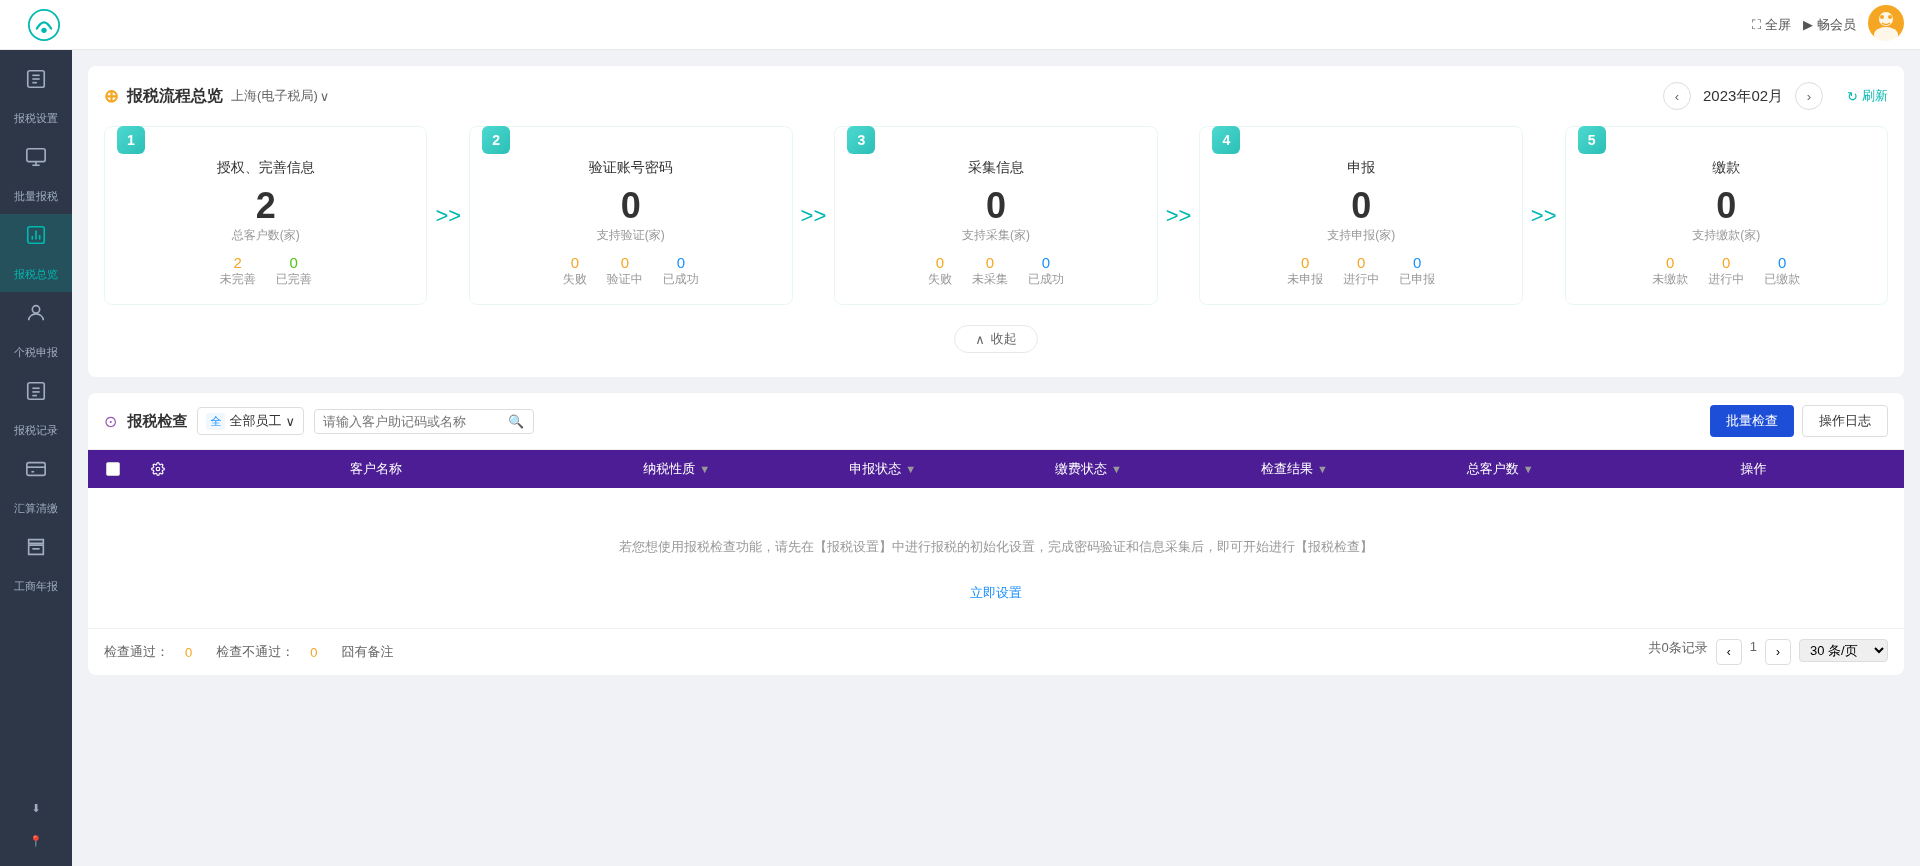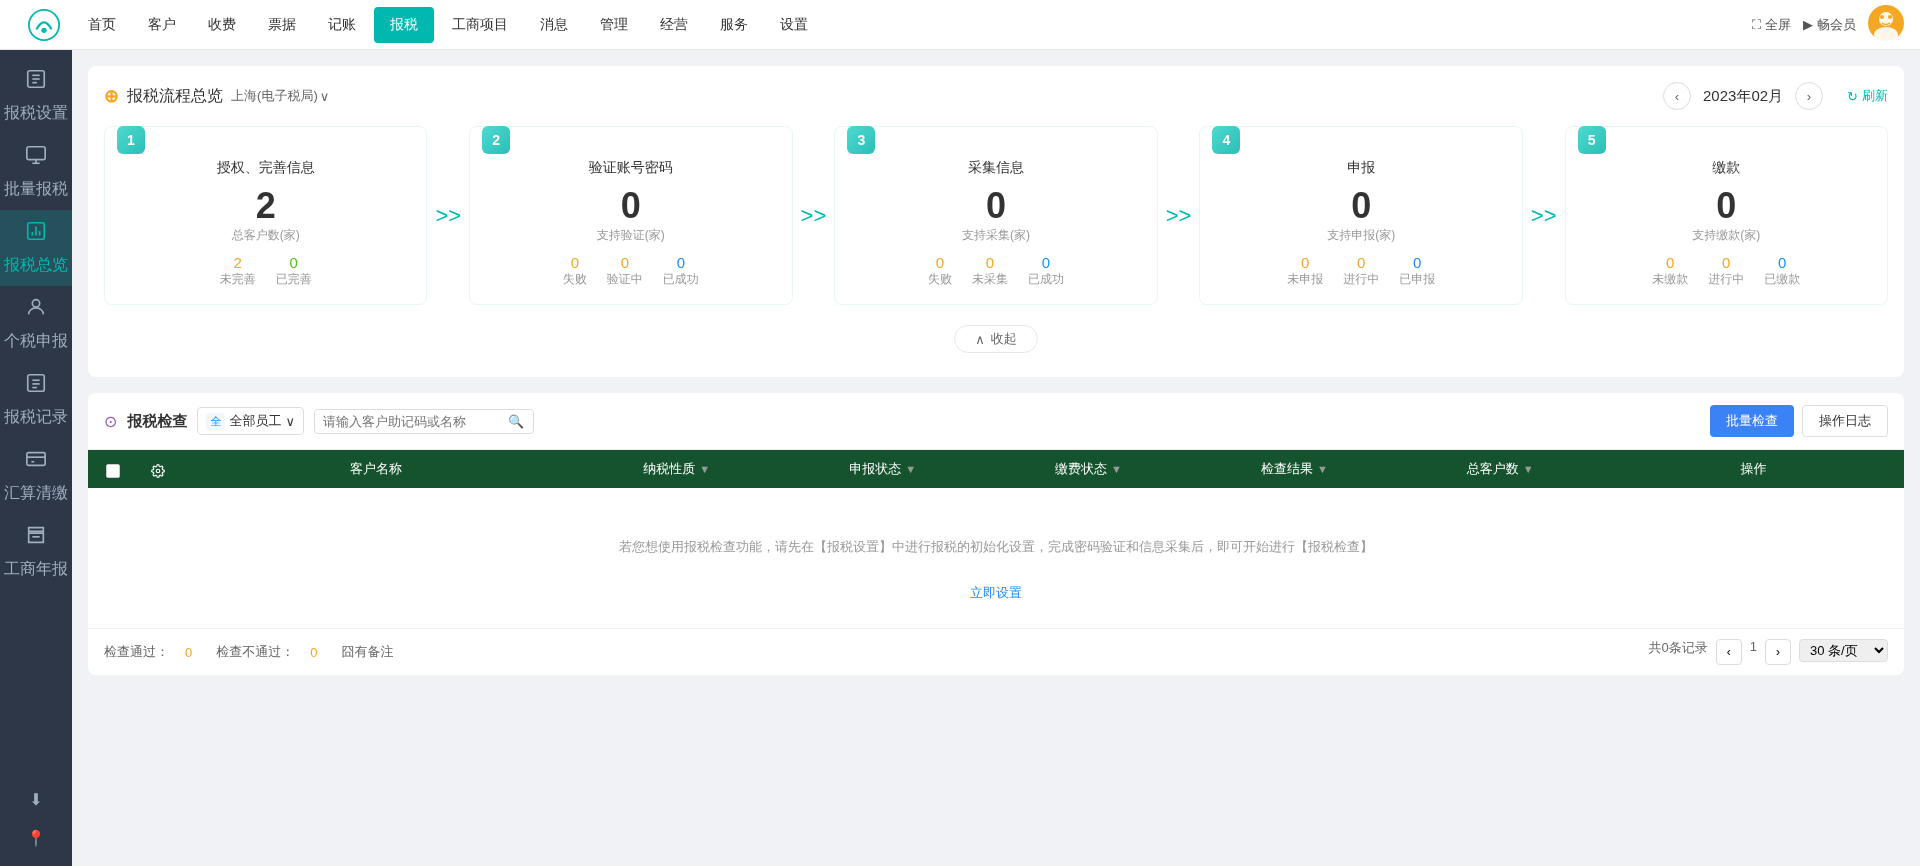--- a/index.html
+++ b/index.html
@@ -13,31 +13,31 @@
     .nav-item { padding: 0 16px; height: 50px; display: flex; align-items: center; cursor: pointer; color: #333; font-size: 14px; white-space: nowrap; }
     .nav-item.active { background: #00b8b0; color: #fff; border-radius: 4px; height: 36px; margin: 0 2px; }
     .nav-right { display: flex; align-items: center; gap: 12px; margin-left: auto; }
     .nav-right-item { display: flex; align-items: center; gap: 4px; cursor: pointer; font-size: 13px; color: #555; }
 
     
     .main-layout { display: flex; flex: 1; overflow: hidden; }
 
     
     .sidebar { width: 72px; background: #2d3748; display: flex; flex-direction: column; align-items: center; padding: 8px 0; flex-shrink: 0; }
-    .sidebar-item { width: 100%; display: flex; flex-direction: column; align-items: center; padding: 10px 0; cursor: pointer; color: #a0aec0; gap: 8px; font-size: 16px; }
+    .sidebar-item { width: 100%; display: flex; flex-direction: column; align-items: center; padding: 10px 0; cursor: pointer; color: #a0aec0; gap: 16px; font-size: 11px; }
     .sidebar-item .icon { font-size: 20px; }
     .sidebar-bottom { margin-top: auto; }
 
     
     .content { flex: 1; overflow-y: auto; padding: 16px; background: #f0f2f5; }
 
     
     .flow-card { background: #fff; border-radius: 8px; padding: 16px; margin-bottom: 16px; }
     .flow-header { display: flex; align-items: center; gap: 8px; margin-bottom: 16px; }
-    .flow-title { font-size: 16px; font-weight: normal; color: #333; }
+    .flow-title { font-size: 16px; font-weight: bold; color: #333; }
     .flow-location { font-size: 13px; color: #666; display: flex; align-items: center; gap: 2px; }
     .flow-date-nav { display: flex; align-items: center; gap: 12px; margin-left: auto; }
     .nav-btn { width: 28px; height: 28px; border-radius: 50%; border: 1px solid #ddd; background: #fff; cursor: pointer; display: flex; align-items: center; justify-content: center; color: #666; }
     .date-text { font-size: 15px; color: #333; font-weight: 400; }
     .refresh-btn { margin-left: 16px; color: #00b8b0; cursor: pointer; display: flex; align-items: center; gap: 4px; font-size: 13px; }
 
     .flow-steps { display: flex; align-items: stretch; gap: 0; }
     .flow-step { flex: 1; border: 1px solid #e8f7f6; border-radius: 8px; padding: 16px; position: relative; background: #fff; }
     .step-arrow { display: flex; align-items: center; justify-content: center; padding: 0 8px; color: #00b8b0; font-size: 22px; flex-shrink: 0; }
     .step-num { position: absolute; top: -1px; left: 12px; width: 28px; height: 28px; background: linear-gradient(135deg, #4dd9d0, #2bbfb7); border-radius: 6px; display: flex; align-items: center; justify-content: center; color: #fff; font-size: 14px; font-weight: bold; }
@@ -55,25 +55,25 @@
     .collapse-btn { border: 1px solid #e8e8e8; border-radius: 20px; padding: 4px 20px; cursor: pointer; color: #666; background: #fff; display: flex; align-items: center; gap: 6px; font-size: 13px; }
 
     
     .check-card { background: #fff; border-radius: 8px; padding: 0; overflow: hidden; }
     .check-header { display: flex; align-items: center; padding: 12px 16px; gap: 10px; border-bottom: 1px solid #f0f0f0; }
     .check-title { font-size: 15px; font-weight: bold; color: #333; display: flex; align-items: center; gap: 6px; }
     .filter-select { border: 1px solid #ddd; border-radius: 4px; padding: 4px 8px; font-size: 13px; display: flex; align-items: center; gap: 4px; cursor: pointer; color: #333; background: #fff; }
     .search-box { flex: 1; max-width: 220px; border: 1px solid #ddd; border-radius: 4px; padding: 4px 8px; display: flex; align-items: center; gap: 4px; }
     .search-input { border: none; outline: none; font-size: 13px; flex: 1; color: #999; }
     .action-btns { margin-left: auto; display: flex; gap: 8px; }
-    .btn-primary { background: #3b82f6; color: #fff; border: none; border-radius: 4px; padding: 6px 16px; cursor: pointer; font-size: 13px; }
+    .btn-primary { background: #1d4ed8; color: #fff; border: none; border-radius: 4px; padding: 6px 16px; cursor: pointer; font-size: 13px; }
     .btn-default { background: #fff; color: #333; border: 1px solid #ddd; border-radius: 4px; padding: 6px 16px; cursor: pointer; font-size: 13px; }
 
     
-    .table-header { display: flex; background: #14532d; color: #fff; align-items: flex-end; }
+    .table-header { display: flex; background: #4c1d95; color: #fff; }
     .th { padding: 10px 8px; font-size: 13px; display: flex; align-items: center; justify-content: center; gap: 4px; }
     .th-check { width: 50px; flex-shrink: 0; }
     .th-setting { width: 40px; flex-shrink: 0; }
     .th-name { flex: 2; }
     .th-tax { flex: 1; }
     .th-declare { flex: 1; }
     .th-pay { flex: 1; }
     .th-check-result { flex: 1; }
     .th-check-method { flex: 1; }
     .th-action { flex: 1.5; }
@@ -96,34 +96,20 @@
 </head>
 <body>
 
 <div class="top-nav">
   <div class="logo">
     <svg class="logo-icon" viewBox="0 0 36 36">
       <circle cx="18" cy="18" r="17" fill="none" stroke="#00b8b0" stroke-width="2"></circle>
       <path d="M10 22 Q18 8 26 22" fill="none" stroke="#00b8b0" stroke-width="2.5" stroke-linecap="round"></path>
       <circle cx="18" cy="24" r="3" fill="#00b8b0"></circle>
     </svg>
-  </div>
-  <div class="nav-items">
-    <div class="nav-item">首页</div>
-    <div class="nav-item">客户</div>
-    <div class="nav-item">收费</div>
-    <div class="nav-item">票据</div>
-    <div class="nav-item">记账</div>
-    <div class="nav-item active">报税</div>
-    <div class="nav-item">工商项目</div>
-    <div class="nav-item">消息</div>
-    <div class="nav-item">管理</div>
-    <div class="nav-item">经营</div>
-    <div class="nav-item">服务</div>
-    <div class="nav-item">设置</div>
   </div>
   <div class="nav-right">
     <div class="nav-right-item">
       <span>⛶</span>
       <span>全屏</span>
     </div>
     <div class="nav-right-item">
       <span>▶</span>
       <span>畅会员</span>
     </div>

